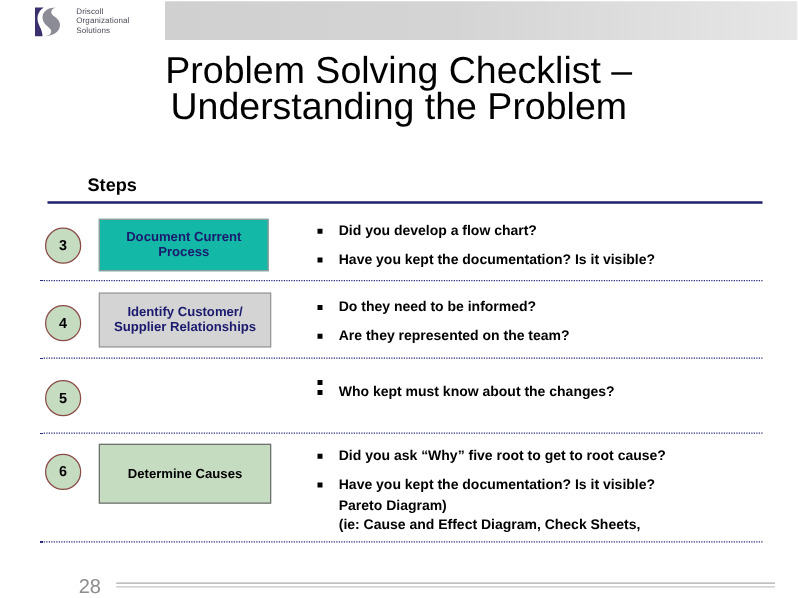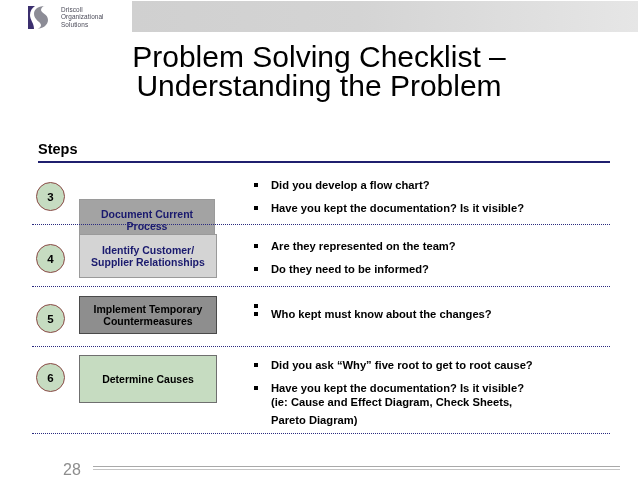--- a/index.html
+++ b/index.html
@@ -67,20 +67,21 @@
     left: 38px; top: 141px;
     width: 572px;
     height: 19px;
   }
   .col-head {
     position: absolute;
     top: 0;
     font-size: 14.5px;
     font-weight: bold;
     color: #000000;
+    margin-left: 32px;
   }
   .col-head.steps { left: 0px; }
   .col-head.checklist { left: 218px; }
   .header-rule {
     position: absolute;
     left: 38px; top: 161px;
     width: 572px;
     height: 2px;
     background: #1f1f6e;
   }
@@ -122,21 +123,21 @@
     border: 1.4px solid #9a9a9a;
     display: flex;
     align-items: center;
     justify-content: center;
     text-align: center;
     font-size: 10.5px;
     font-weight: bold;
     line-height: 12.5px;
     padding: 2px 4px;
   }
-  .step-box.white  { background: #a3a3a3; color: #1a1a6e; margin-top: 24px; }
+  .step-box.white  { background: #14b8a6; color: #1a1a6e; }
   .step-box.gray   { background: #d4d4d4; color: #1a1a6e; }
   .step-box.dgray  { background: #8e8e8e; color: #000000; border-color: #4a4a4a; }
   .step-box.green  { background: #c6dcc1; color: #000000; border-color: #6f6f6f; }
 
   .checklist {
     position: absolute;
     left: 218px;
     width: 360px;
   }
   .check-item {
@@ -227,33 +228,32 @@
   </div>
 </div>
 <div class="row-sep" style="top:224px;"></div>
 
 <div class="row" style="top:232px;height:52px;">
   <div class="step-circle" style="top:12px;">4</div>
   <div class="step-box gray" style="top:2px;width:138px;height:44px;">Identify Customer/ Supplier Relationships</div>
   <div class="checklist" style="top:7px;">
     <div class="check-item">
       <span class="bullet"></span>
+      <span>Do they need to be informed?</span>
+    </div>
+    <div class="check-item">
+      <span class="bullet"></span>
       <span>Are they represented on the team?</span>
-    </div>
-    <div class="check-item">
-      <span class="bullet"></span>
-      <span>Do they need to be informed?</span>
     </div>
   </div>
 </div>
 <div class="row-sep" style="top:286px;"></div>
 
 <div class="row" style="top:294px;height:50px;">
   <div class="step-circle" style="top:10px;">5</div>
-  <div class="step-box dgray" style="top:2px;width:138px;height:38px;">Implement Temporary Countermeasures</div>
   <div class="checklist" style="top:5px;">
     <div class="check-item">
       <span class="bullet"></span>
     </div>
     <div class="check-item">
       <span class="bullet"></span>
       <span>Who kept must know about the changes?</span>
     </div>
   </div>
 </div>
@@ -263,22 +263,22 @@
   <div class="step-circle" style="top:9px;">6</div>
   <div class="step-box green" style="top:1px;width:138px;height:48px;">Determine Causes</div>
   <div class="checklist" style="top:4px;">
     <div class="check-item">
       <span class="bullet"></span>
       <span>Did you ask “Why” five root to get to root cause?</span>
     </div>
     <div class="check-item">
       <span class="bullet"></span>
       <span>Have you kept the documentation? Is it visible?</span>
+      <span class="check-sub spaced">Pareto Diagram)</span>
       <span class="check-sub">(ie: Cause and Effect Diagram, Check Sheets,</span>
-      <span class="check-sub spaced">Pareto Diagram)</span>
     </div>
   </div>
 </div>
 <div class="row-sep" style="top:433px;"></div>
 
 <div class="page-number">28</div>
 <div class="footer-rule-top"></div>
 <div class="footer-rule-bot"></div>
 
 </body></html>

